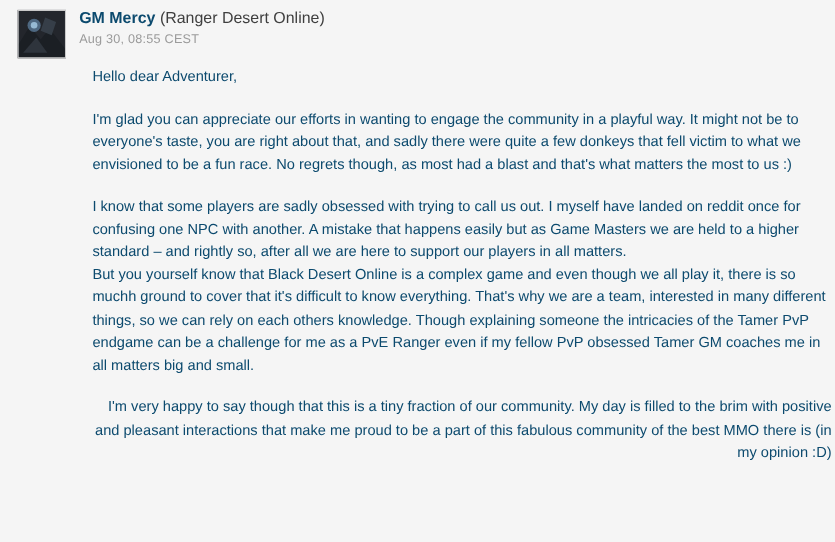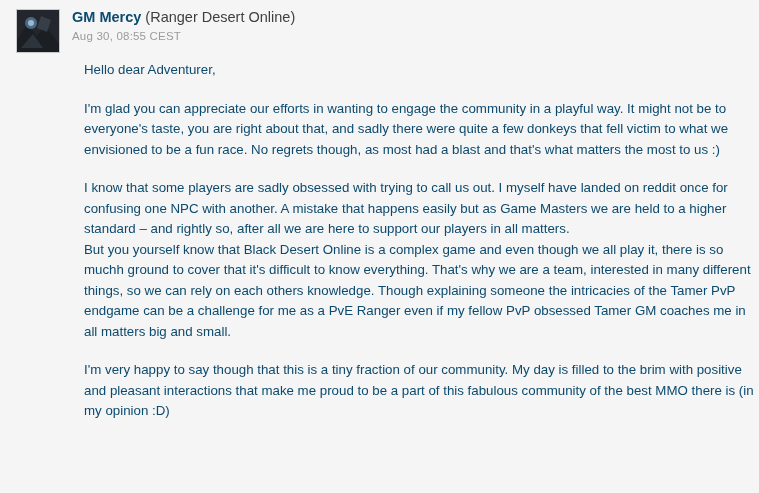--- a/index.html
+++ b/index.html
@@ -69,20 +69,21 @@
     font-size: 13.3px;
     line-height: 20.5px;
     color: #0c4a6e;
     margin-left: 12px;
   }
   .body p {
     margin: 0 0 18px 0;
   }
   .body p:last-child {
     margin-bottom: 0;
+    text-align: right;
   }
   .body p.tight {
     margin-bottom: 0;
   }
 </style>
 </head>
 <body>
 
 <div class="post">
 

